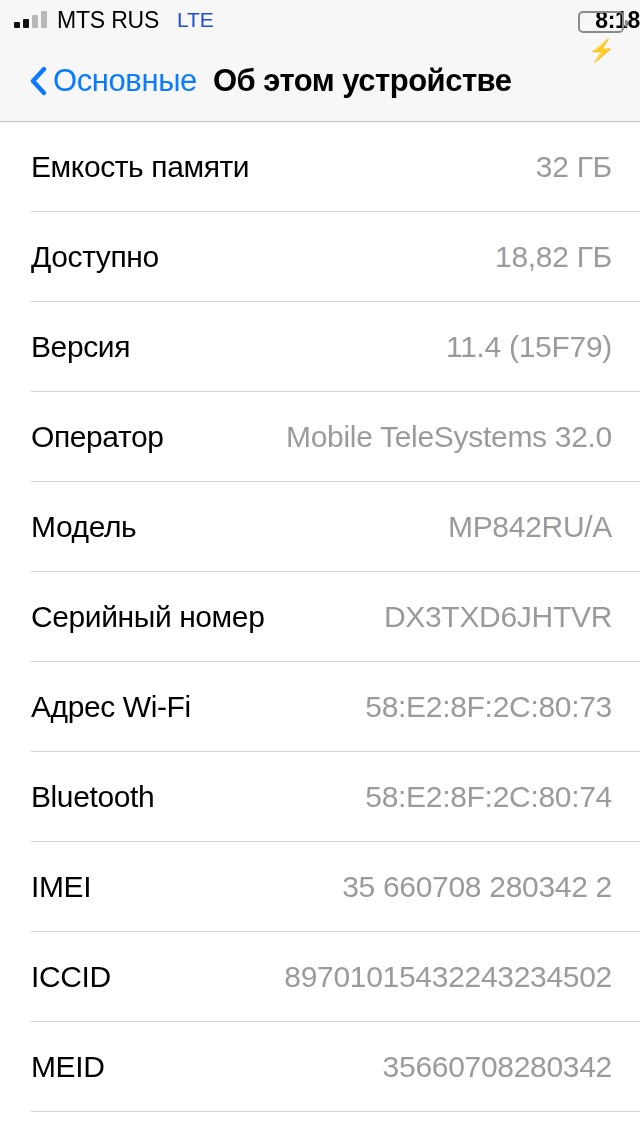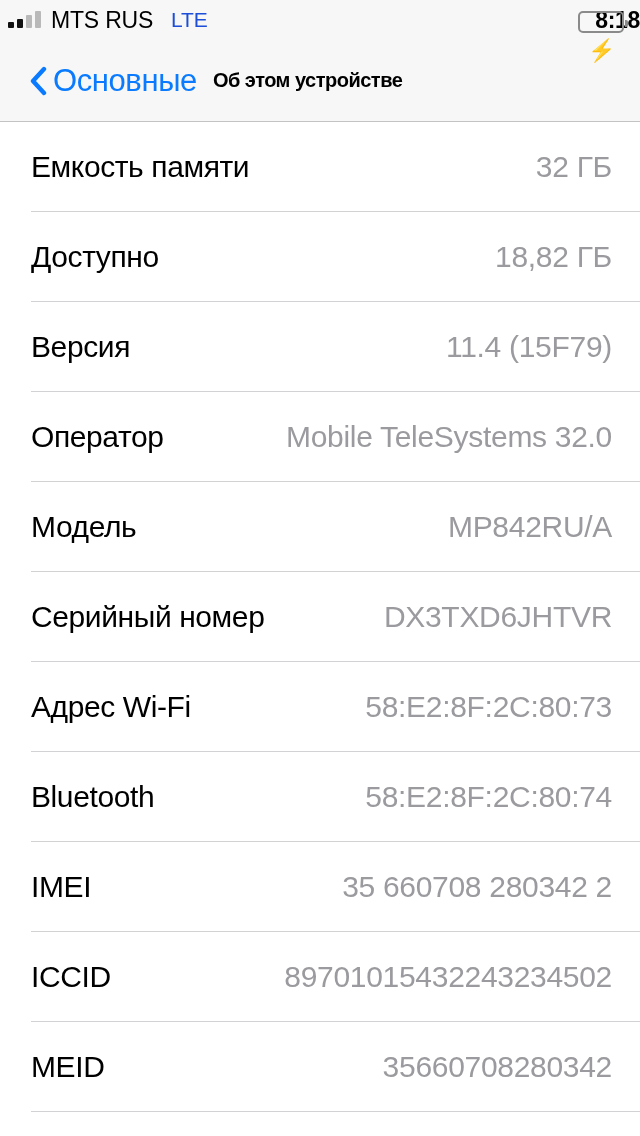--- a/index.html
+++ b/index.html
@@ -16,21 +16,21 @@
   }
 
   
   .status-bar {
     position: relative;
     height: 40px;
     background: #f7f7f7;
     display: flex;
     align-items: center;
     box-sizing: border-box;
-    padding: 0 14px 0 8px;
+    padding: 0 14px 0 14px;
   }
   .status-left {
     display: flex;
     align-items: center;
     gap: 10px;
   }
   .signal-bars {
     display: flex;
     align-items: flex-end;
     gap: 3px;
@@ -133,21 +133,21 @@
     height: 30px;
     flex: none;
     display: block;
   }
   .back-label {
     font-size: 31px;
     color: #0a7bff;
     letter-spacing: -0.4px;
   }
   .nav-title {
-    font-size: 20px;
+    font-size: 31px;
     font-weight: bold;
     color: #000000;
     letter-spacing: -0.5px;
     margin-left: 16px;
   }
 
   
   .table {
     background: #ffffff;
   }

